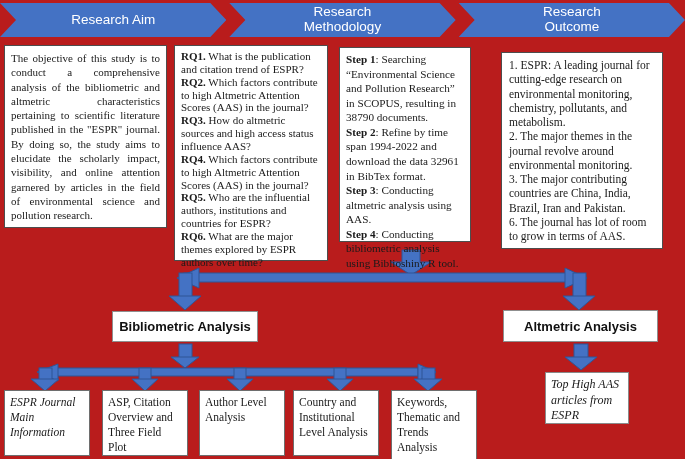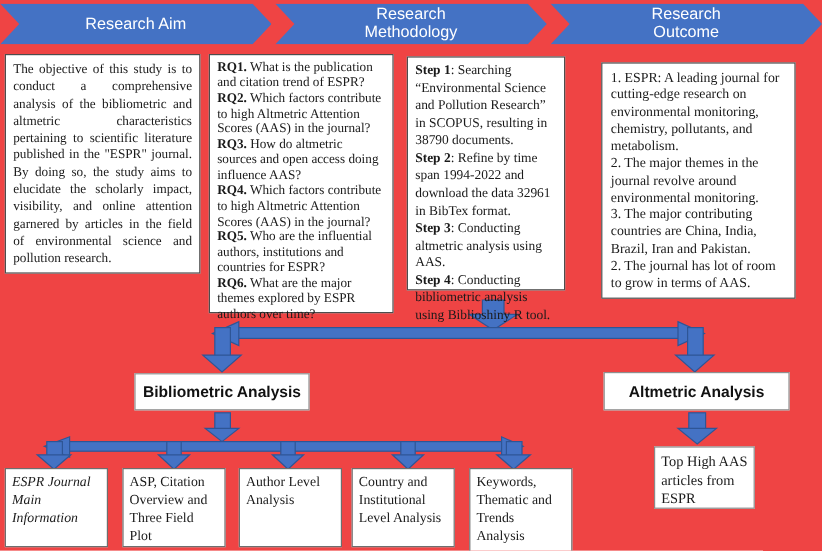--- a/index.html
+++ b/index.html
@@ -1,16 +1,16 @@
 <!DOCTYPE html>
 <html style="--accent: #4472C4; --arrowline: #2E5596;"><head>
 <meta charset="utf-8">
 <style>
   html,body{margin:0;padding:0;background:#ffffff;}
-  .diagram{position:relative;width:685px;height:459px;background:#ef4444;overflow:hidden;
+  .diagram{position:relative;width:685px;height:459px;background:#b91c1c;overflow:hidden;
            font-family:"Liberation Serif", serif;color:#1a1a1a;}
   
   .chevron-row{position:absolute;left:0;top:3px;width:685px;height:34px;display:flex;gap:3px;}
   .chevron{flex:1;background:var(--accent);color:#ffffff;display:flex;align-items:center;justify-content:center;
            font-family:"Liberation Sans", sans-serif;font-size:13.5px;line-height:1.08;text-align:center;
            clip-path:polygon(0 0, calc(100% - 16px) 0, 100% 50%, calc(100% - 16px) 100%, 0 100%, 16px 50%);}
   .chevron span{display:inline-block;max-width:92px;}
   
   .col-box{position:absolute;background:#fff;border:1px solid #4d4d4d;box-sizing:border-box;
            font-size:11px;line-height:1.25;padding:4px 6px;}
@@ -72,38 +72,38 @@
       </div>
   </div>
 
   <div class="col-box above aim-text" style="left:4px;top:45px;width:163px;height:183px;padding:5px 6px;line-height:1.3;">
     <p>The objective of this study is to conduct a comprehensive analysis of the bibliometric and altmetric characteristics pertaining to scientific literature published in the "ESPR" journal. By doing so, the study aims to elucidate the scholarly impact, visibility, and online attention garnered by articles in the field of environmental science and pollution research.</p>
   </div>
 
   <div class="col-box above" style="left:174px;top:45px;width:154px;height:216px;line-height:1.17;">
     <p class="q-item"><b>RQ1.</b><span> What is the publication and citation trend of ESPR?</span></p>
     <p class="q-item"><b>RQ2.</b><span> Which factors contribute to high Altmetric Attention Scores (AAS) in the journal?</span></p>
-    <p class="q-item"><b>RQ3.</b><span> How do altmetric sources and open access doing influence AAS?</span></p>
+    <p class="q-item"><b>RQ3.</b><span> How do altmetric sources and high access status influence AAS?</span></p>
     <p class="q-item"><b>RQ4.</b><span> Which factors contribute to high Altmetric Attention Scores (AAS) in the journal?</span></p>
     <p class="q-item"><b>RQ5.</b><span> Who are the influential authors, institutions and countries for ESPR?</span></p>
     <p class="q-item"><b>RQ6.</b><span> What are the major themes explored by ESPR authors over time?</span></p>
   </div>
 
   <div class="col-box above" style="left:339px;top:47px;width:132px;height:195px;line-height:1.3;font-size:11.2px;">
     <p class="step"><b>Step 1</b><span>: Searching “Environmental Science and Pollution Research” in SCOPUS, resulting in 38790 documents.</span></p>
     <p class="step"><b>Step 2</b><span>: Refine by time span 1994-2022 and download the data 32961 in BibTex format.</span></p>
     <p class="step"><b>Step 3</b><span>: Conducting altmetric analysis using AAS.</span></p>
     <p class="step"><b>Step 4</b><span>: Conducting bibliometric analysis using Biblioshiny R tool.</span></p>
   </div>
 
   <div class="col-box above" style="left:501px;top:52px;width:162px;height:197px;line-height:1.24;font-size:11.5px;padding:5px 7px;">
     <p>1. ESPR: A leading journal for cutting-edge research on environmental monitoring, chemistry, pollutants, and metabolism.</p>
     <p>2. The major themes in the journal revolve around environmental monitoring.</p>
     <p>3. The major contributing countries are China, India, Brazil, Iran and Pakistan.</p>
-    <p>2. The journal has lot of room to grow in terms of AAS.</p>
+    <p>6. The journal has lot of room to grow in terms of AAS.</p>
   </div>
 
   <div class="mid-box above" style="left:112px;top:311px;width:146px;height:31px;">
     <span>Bibliometric Analysis</span>
   </div>
   <div class="mid-box above" style="left:503px;top:310px;width:155px;height:32px;">
     <span>Altmetric Analysis</span>
   </div>
 
   <div class="leaf-box above" style="left:4px;width:86px;font-style:italic;">
@@ -115,17 +115,17 @@
   <div class="leaf-box above" style="left:199px;width:86px;">
     <span>Author Level Analysis</span>
   </div>
   <div class="leaf-box above" style="left:293px;width:86px;">
     <span>Country and Institutional Level Analysis</span>
   </div>
   <div class="leaf-box above" style="left:391px;width:86px;height:88px;">
     <span>Keywords, Thematic and Trends Analysis</span>
   </div>
 
-  <div class="leaf-box above" style="left:545px;top:372px;width:84px;height:52px;font-size:12px;border-color:#8a8a8a;">
+  <div class="leaf-box above" style="left:545px;top:372px;width:84px;height:52px;font-size:12px;border-color:#8a8a8a;font-style:italic;">
     <span>Top High AAS articles from ESPR</span>
   </div>
 
 </div>
 
 </body></html>

